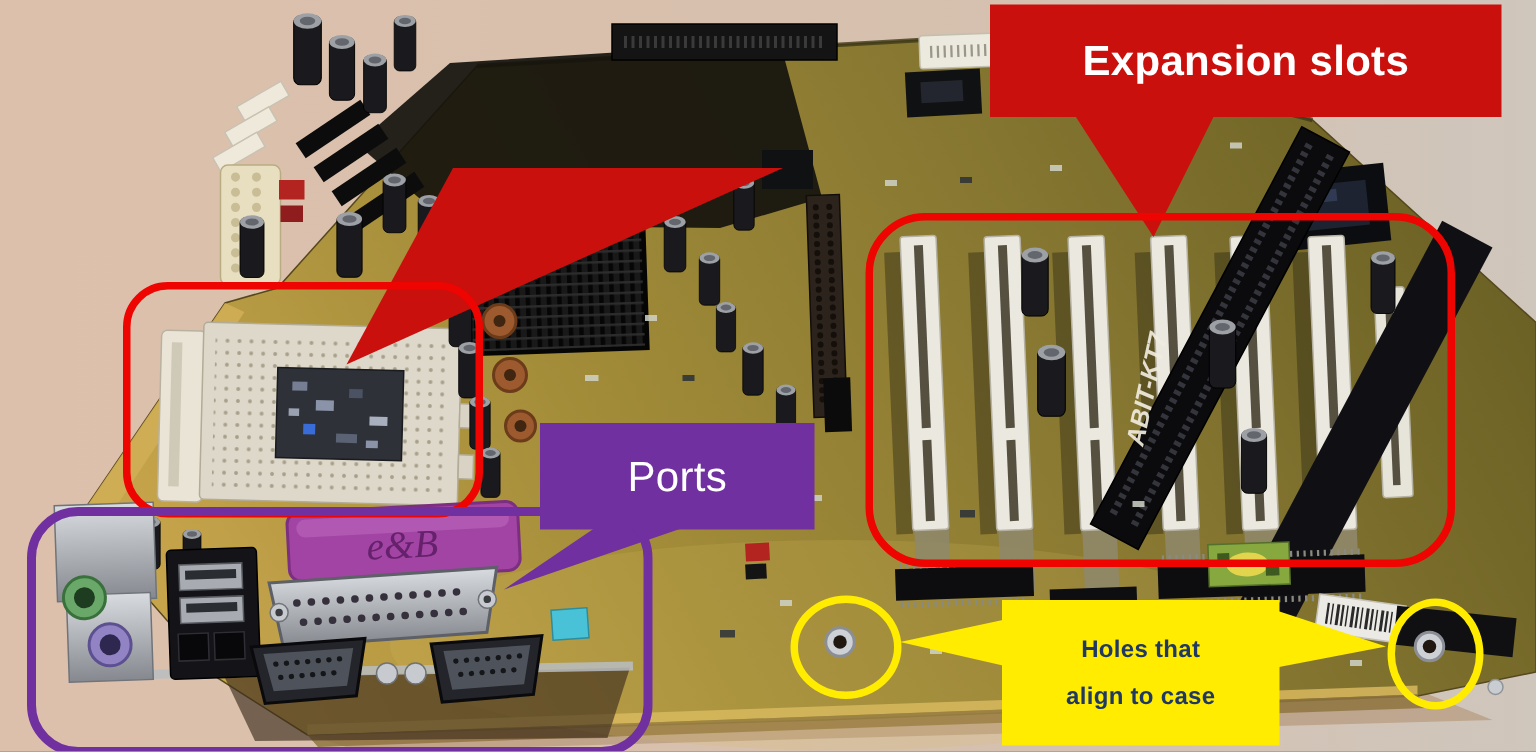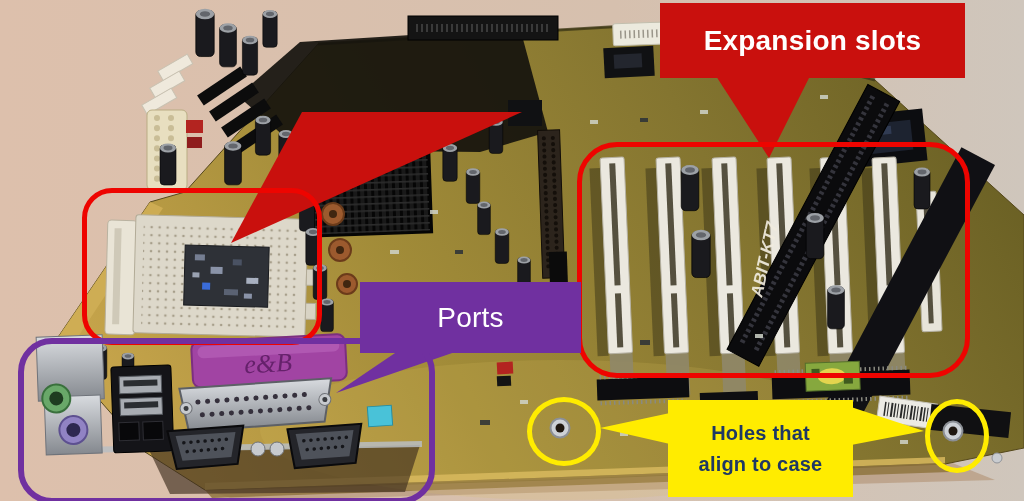--- a/index.html
+++ b/index.html
@@ -9,25 +9,25 @@
     background:var(--bg,#d9bead);
   }
   #scene svg{position:absolute;left:0;top:0;}
   #annot-svg{pointer-events:none;z-index:2;}
   .callout{
     position:absolute;display:flex;align-items:center;justify-content:center;
     text-align:center;color:#fff;z-index:3;letter-spacing:.2px;
   }
   .callout.red{background:var(--red,#c9100d);font-weight:700;font-size:28px;}
   #cpu-callout{left:250px;top:45px;width:275px;height:68px;}
-  #exp-callout{left:660px;top:3px;width:305px;height:75px;}
-  #ports-callout{left:360px;top:282px;width:221px;height:71px;background:var(--purple,#7030a0);font-weight:400;font-size:28px;}
+  #exp-callout{left:660px;top:3px;width:341px;height:75px;}
+  #ports-callout{left:360px;top:282px;width:183px;height:71px;background:var(--purple,#7030a0);font-weight:400;font-size:28px;}
   #holes-callout{
     left:668px;top:400px;width:185px;height:97px;background:var(--yellow,#ffec00);
-    color:var(--navy,#1f3864);font-weight:700;font-size:20px;flex-direction:column;line-height:31px;
+    color:var(--navy,#1f3864);font-weight:700;font-size:16px;flex-direction:column;line-height:31px;
   }
   .outline{position:absolute;z-index:2;}
   #cpu-outline{left:82px;top:188px;width:230px;height:147px;border:5px solid var(--red-outline,#ee0400);border-radius:30px;}
   #exp-outline{left:577px;top:142px;width:383px;height:226px;border:5px solid var(--red-outline,#ee0400);border-radius:40px;}
   #ports-outline{left:18px;top:338px;width:405px;height:154px;border:6px solid var(--purple,#7030a0);border-radius:34px;}
   .hole-circle{position:absolute;border:5px solid var(--yellow,#ffec00);border-radius:50%;z-index:2;}
   #hole-circle-left{left:527px;top:397px;width:64px;height:59px;}
   #hole-circle-right{left:925px;top:399px;width:54px;height:64px;}
 </style>
 </head>

